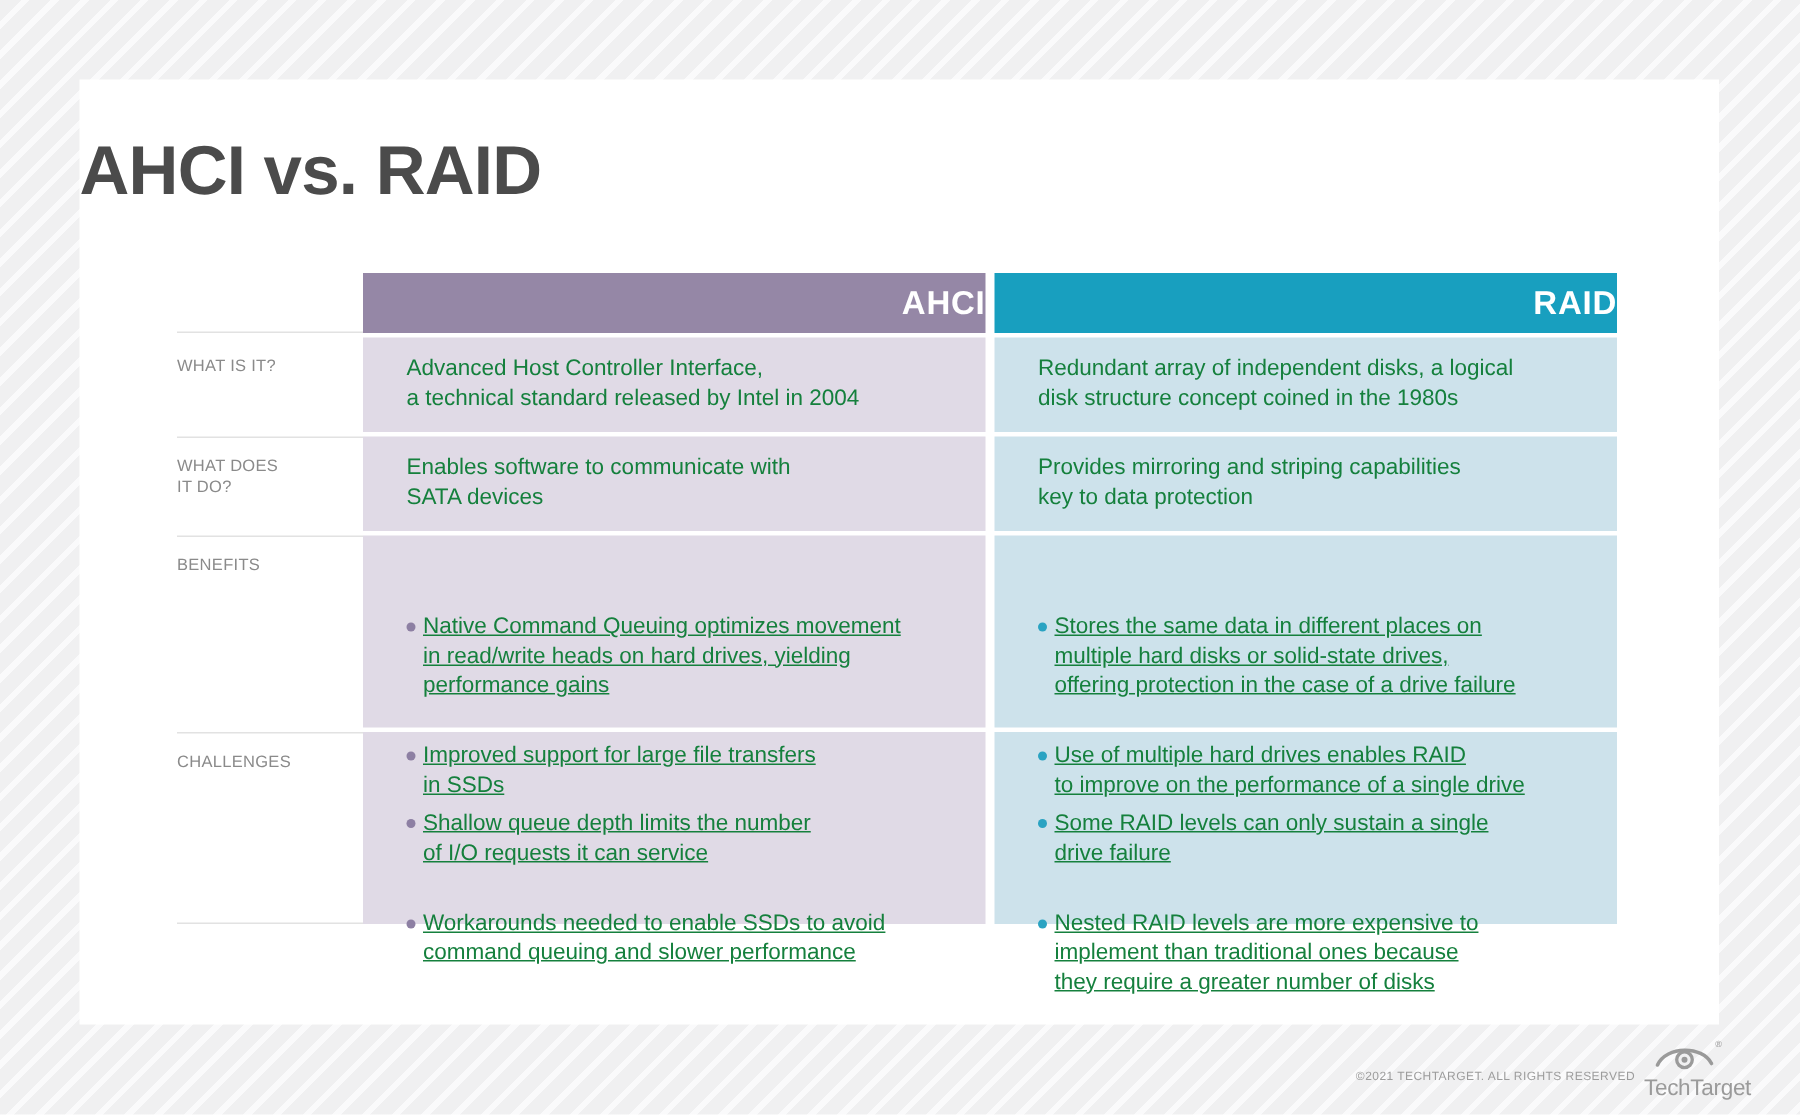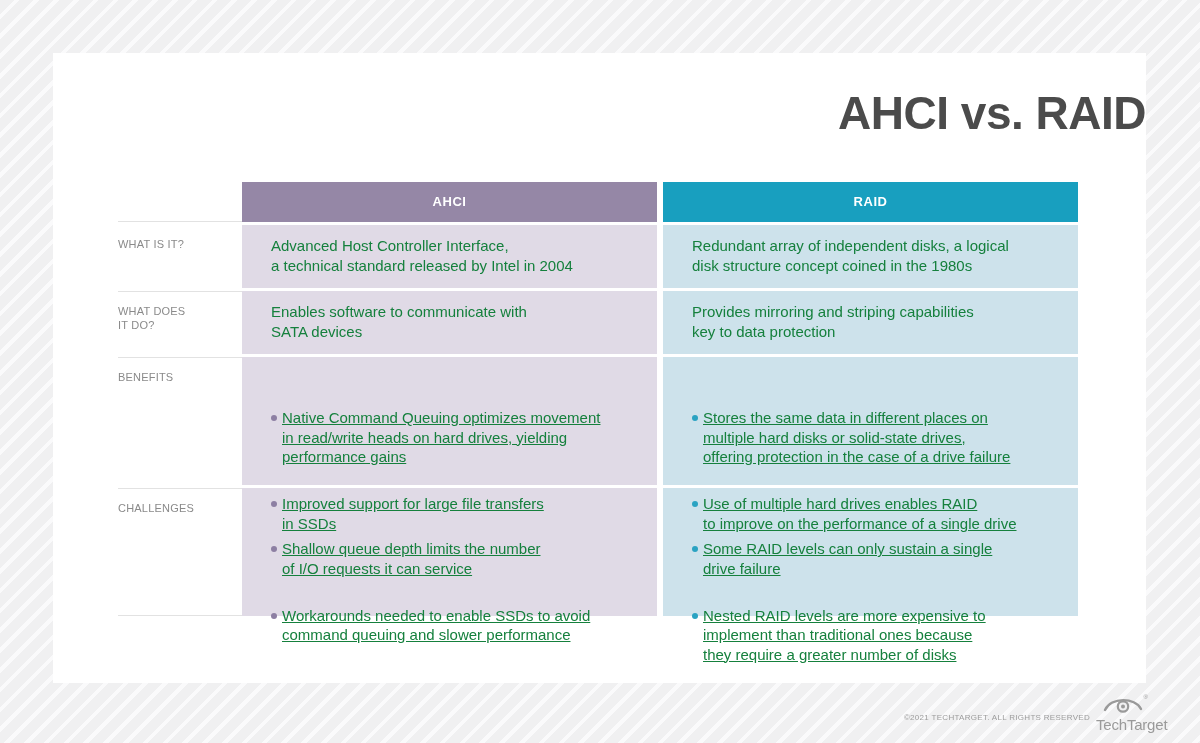--- a/index.html
+++ b/index.html
@@ -13,35 +13,35 @@
       #fafafb 10px, #fafafb 14px);
   }
 
   .card {
     position: absolute; left: 53px; top: 53px;
     width: 1093px; height: 630px; background: #ffffff;
   }
 
   .title {
     position: absolute; left: 53px; top: 86px; width: 1093px;
-    text-align: right; font-size: 46px; font-weight: bold;
+    text-align: left; font-size: 46px; font-weight: bold;
     letter-spacing: -0.5px; color: #4b4b4b;
   }
 
   .table {
     position: absolute; left: 118px; top: 182px;
     display: grid;
     grid-template-columns: 124px 415px 6px 415px;
     grid-template-rows: 40px 63px 63px 128px 128px;
     row-gap: 3px;
   }
 
   .hdr {
-    color: #ffffff; font-weight: bold; font-size: 13px;
-    letter-spacing: 0.5px; text-align: center; line-height: 40px;
+    color: #ffffff; font-weight: bold; font-size: 22px;
+    letter-spacing: 0.5px; text-align: right; line-height: 40px;
   }
   .hdr.ahci { background: #9587a6; }
   .hdr.raid { background: #189fbf; }
 
   .lbl {
     background: #ffffff; text-align: left; padding: 12px 14px 0 0;
     font-size: 11px; color: #8a8a8a; letter-spacing: 0.2px;
     white-space: pre-line; line-height: 14px;
   }
   .bt { border-top: 1px solid #e2e2e2; }

